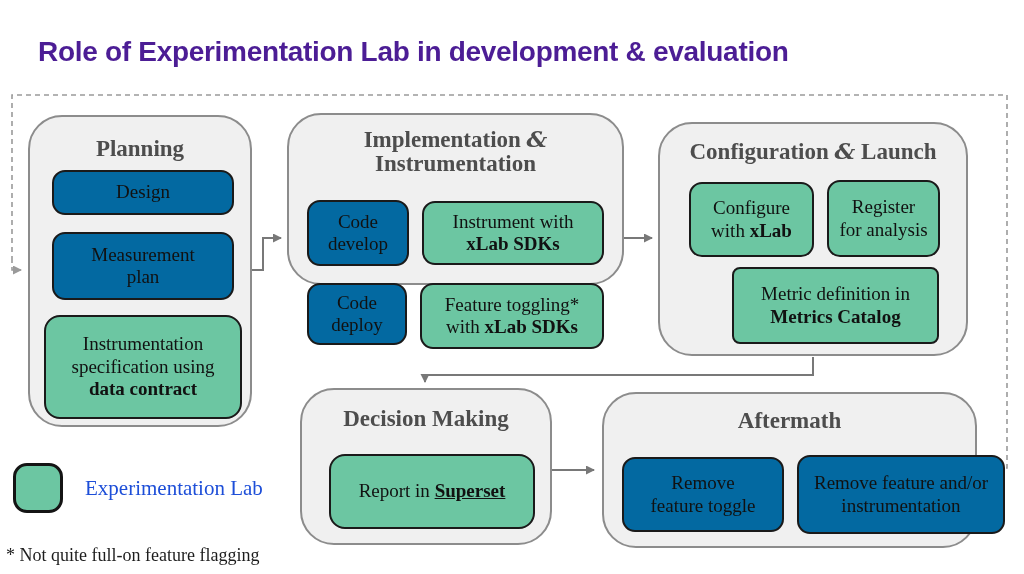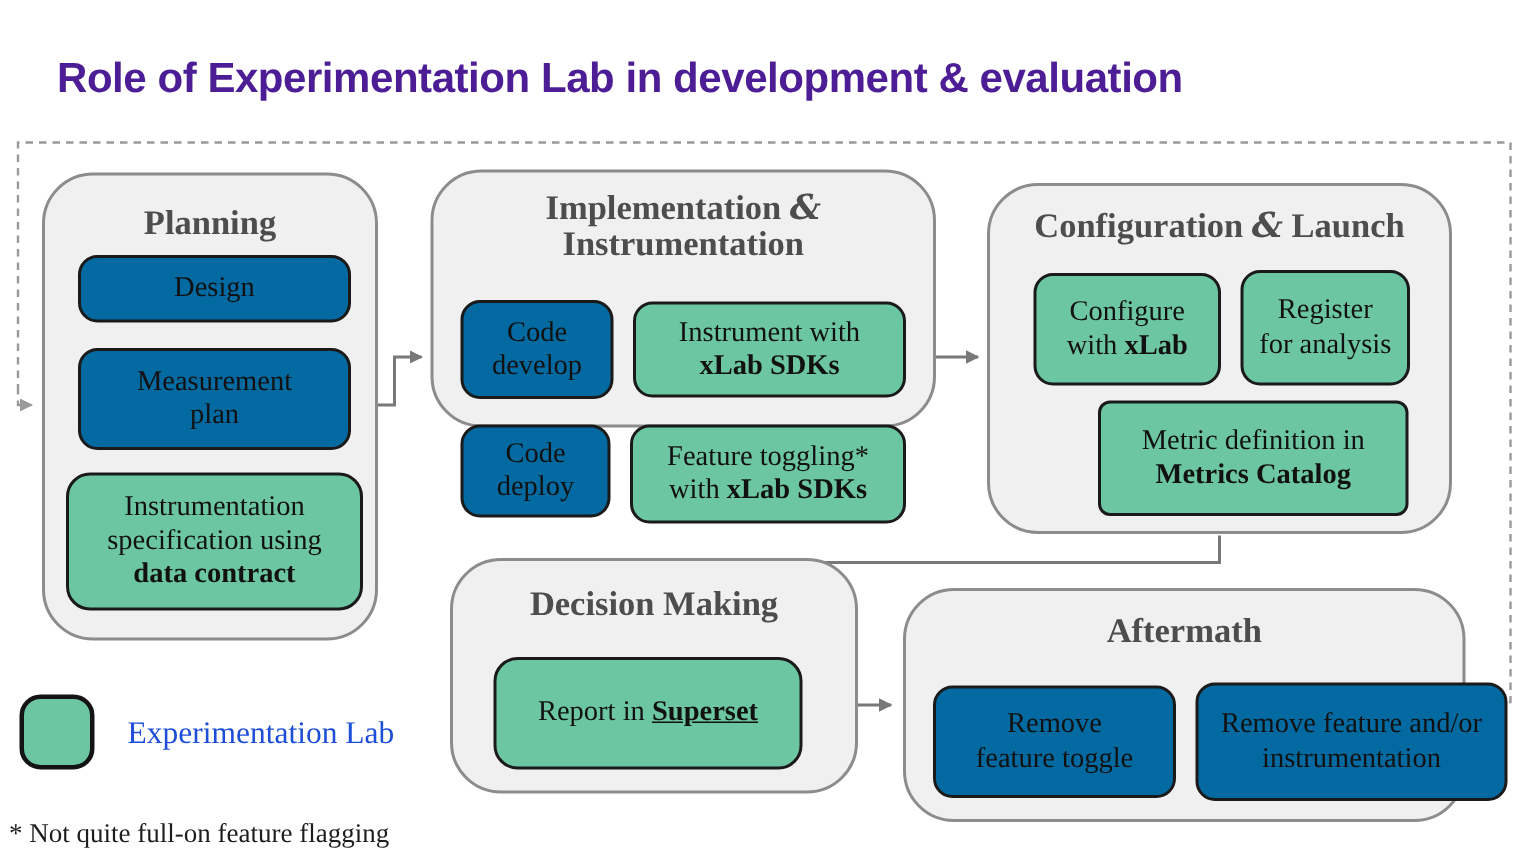--- a/index.html
+++ b/index.html
@@ -79,21 +79,21 @@
   </svg>
 
   <section class="panel" style="left:28px;top:115px;width:224px;height:312px;">
     <div class="panel-title" style="padding-top:20px;">Planning</div>
     <div class="box" style="left:22px;top:53px;width:182px;height:45px;">
       <span>Design</span>
     </div>
     <div class="box" style="left:22px;top:115px;width:182px;height:68px;padding:0 30px;">
       <span>Measurement plan</span>
     </div>
-    <div class="box green" style="left:14px;top:198px;width:198px;height:92px;padding:0 10px;border-radius:16px;">
+    <div class="box green" style="left:14px;top:198px;width:198px;height:104px;padding:0 10px;border-radius:16px;">
       <span><span>Instrumentation specification using </span><span class="b">data contract</span></span>
     </div>
   </section>
 
   <section class="panel" style="left:287px;top:113px;width:337px;height:172px;">
     <div class="panel-title" style="padding-top:12px;"><span>Implementation </span><span class="amp">&amp;</span><br><span>Instrumentation</span></div>
     <div class="box" style="left:18px;top:85px;width:102px;height:66px;">
       <span>Code develop</span>
     </div>
     <div class="box green" style="left:133px;top:86px;width:182px;height:64px;padding:0 14px;">
@@ -113,21 +113,21 @@
       <span><span>Configure with </span><span class="b">xLab</span></span>
     </div>
     <div class="box green" style="left:167px;top:56px;width:113px;height:77px;padding:0 10px;">
       <span>Register for analysis</span>
     </div>
     <div class="box green" style="left:50px;top:143px;width:207px;height:77px;padding:0 0;border-radius:8px;margin-left:22px;">
       <span><span>Metric definition in </span><span class="b">Metrics Catalog</span></span>
     </div>
   </section>
 
-  <section class="panel" style="left:300px;top:372px;width:272px;height:157px;">
+  <section class="panel" style="left:300px;top:388px;width:252px;height:157px;">
     <div class="panel-title" style="padding-top:17px;">Decision Making</div>
     <div class="box green" style="left:27px;top:64px;width:206px;height:75px;border-radius:16px;">
       <span><span>Report in </span><span class="bu">Superset</span></span>
     </div>
   </section>
 
   <section class="panel" style="left:602px;top:392px;width:375px;height:156px;">
     <div class="panel-title" style="padding-top:15px;">Aftermath</div>
     <div class="box" style="left:18px;top:63px;width:162px;height:75px;padding:0 22px;">
       <span>Remove feature toggle</span>

